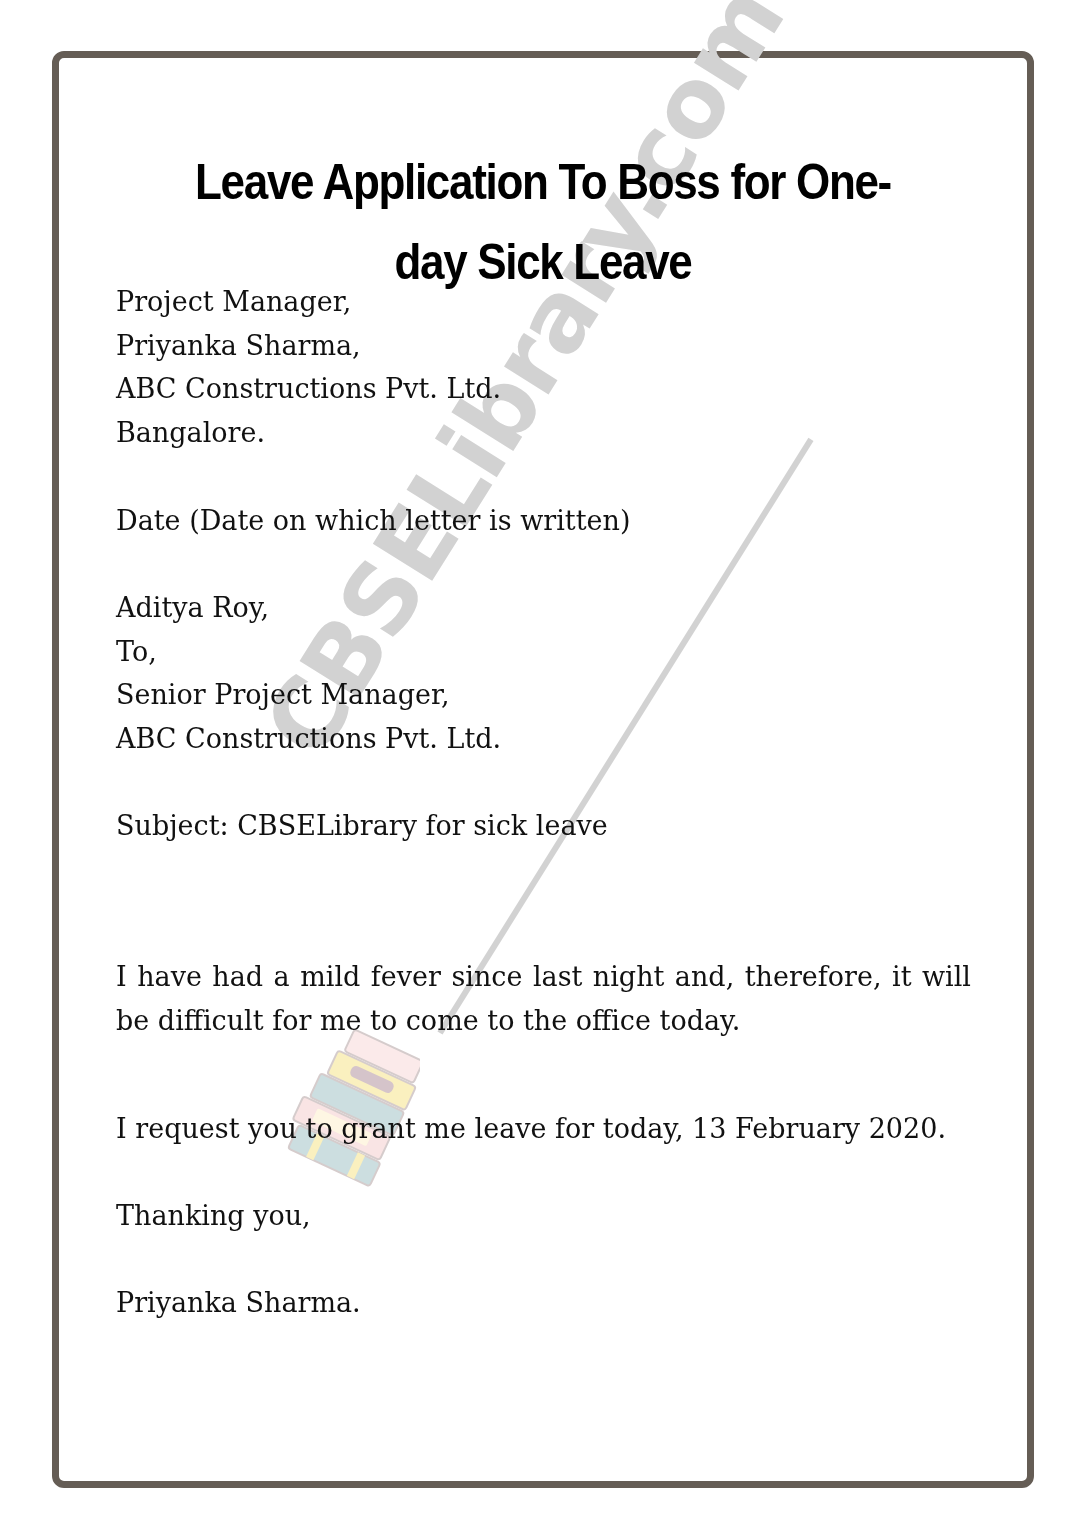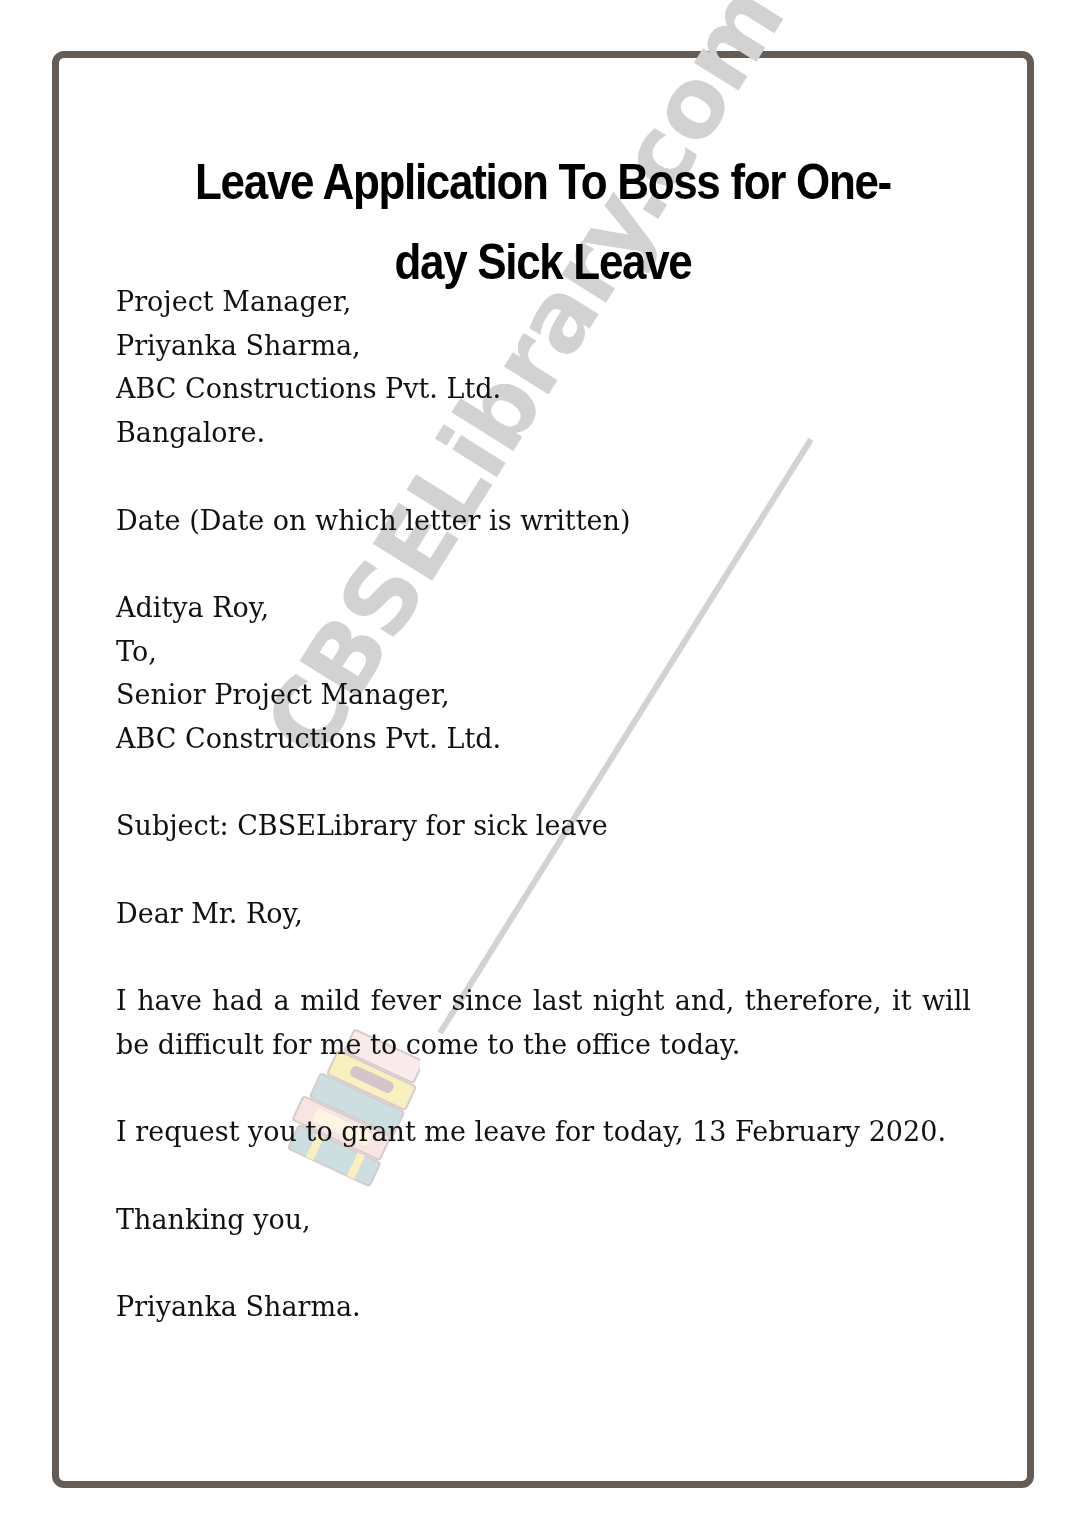--- a/index.html
+++ b/index.html
@@ -50,20 +50,21 @@
       line-height: 43.7px;
       color: #111111;
       z-index: 3;
     }
     .line { display: block; white-space: nowrap; }
     .gap { display: block; height: 43.7px; }
     .justify {
       white-space: normal;
       text-align: justify;
       text-align-last: left;
+      margin-top: 20px;
     }
     .watermark {
       position: absolute;
       left: 290px;
       top: 690px;
       font-family: "DejaVu Sans", sans-serif;
       font-weight: bold;
       font-size: 96px;
       color: #d2d2d2;
       transform: rotate(-58deg);
@@ -132,21 +133,20 @@
   <span class="gap"></span>
   <div>
     <span class="line">Aditya Roy,</span>
     <span class="line">To,</span>
     <span class="line">Senior Project Manager,</span>
     <span class="line">ABC Constructions Pvt. Ltd.</span>
   </div>
   <span class="gap"></span>
   <span class="line">Subject: CBSELibrary for sick leave</span>
   <span class="gap"></span>
-  <span class="line">Dear Mr. Roy,</span>
   <span class="gap"></span>
   <span class="line justify">I have had a mild fever since last night and, therefore, it will be difficult for me to come to the office today.</span>
   <span class="gap"></span>
   <span class="line justify">I request you to grant me leave for today, 13 February 2020.</span>
   <span class="gap"></span>
   <span class="line">Thanking you,</span>
   <span class="gap"></span>
   <span class="line">Priyanka Sharma.</span>
 </div>
 

